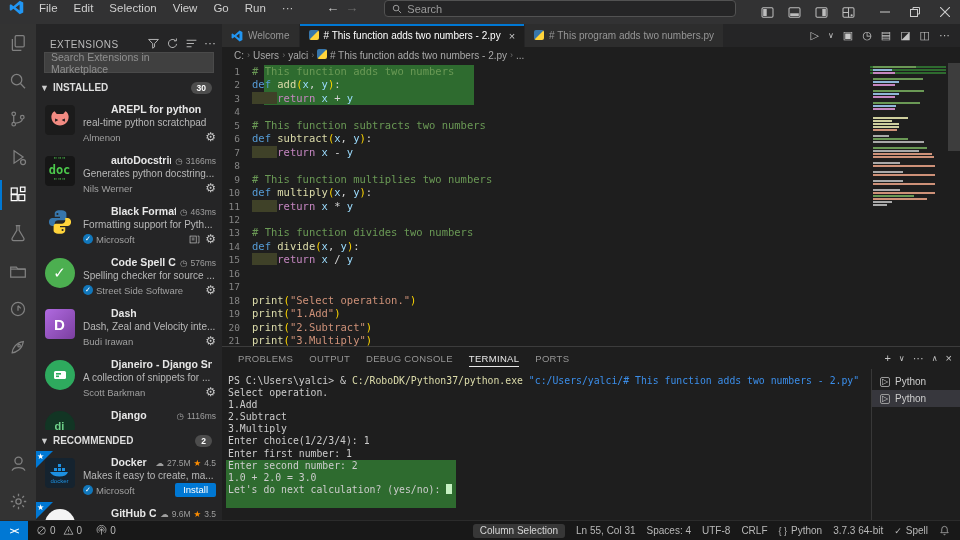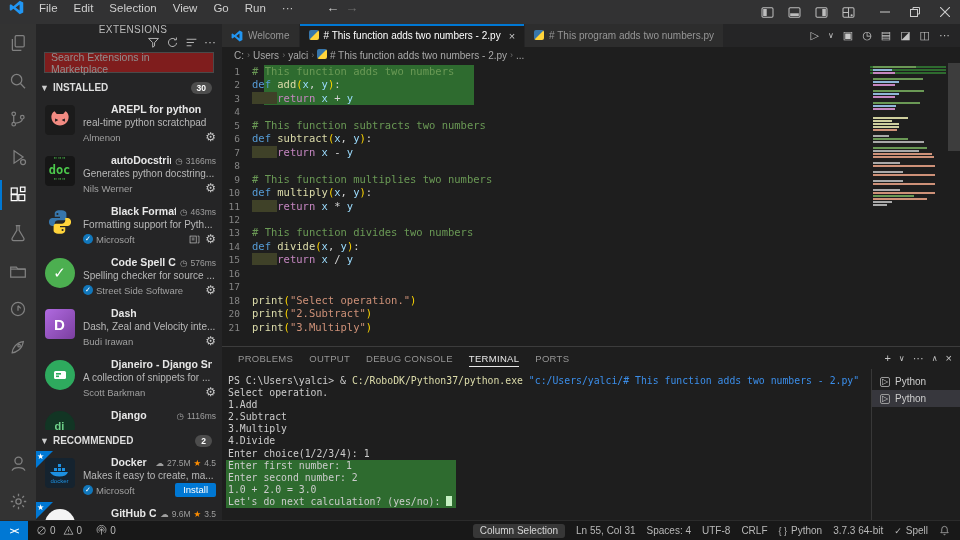--- a/index.html
+++ b/index.html
@@ -33,24 +33,24 @@
     background:#333333; display:flex; flex-direction:column; align-items:center; z-index:40; }
   .ab-item { width:36px; height:38px; display:flex; align-items:center; justify-content:center;
     color:#818181; position:relative; }
   .ab-item.active { color:#ffffff; }
   .ab-item.active::before { content:""; position:absolute; left:0; top:4px; bottom:4px; width:2px; background:#0078d4; }
   .ab-bottom { margin-top:auto; display:flex; flex-direction:column; align-items:center; }
 
   
   .sidebar { position:absolute; top:24px; left:36px; width:186px; bottom:20px;
     background:#252526; overflow:hidden; z-index:30; }
-  .sb-header { height:26px; display:flex; align-items:center; padding:0 6px 0 14px;flex-direction:column; }
+  .sb-header { height:26px; display:flex; align-items:flex-end; padding:0 6px 0 14px; }
   .sb-title { font-size:10px; color:#bbbbbb; letter-spacing:.4px; }
   .sb-hicons { margin-left:auto; display:flex; gap:6px; color:#c5c5c5; align-items:center; }
-  .sb-search { margin:2px 8px 4px 8px; height:21px; background:#7f1d1d; border:1px solid #4a4a4a;
+  .sb-search { margin:2px 8px 4px 8px; height:21px; background:#404040; border:1px solid #4a4a4a;
     display:flex; align-items:center; padding:0 6px; color:#8f8f8f; font-size:10.5px; }
   .section-head { height:21px; display:flex; align-items:center; gap:4px; padding:0 10px 0 4px;
     font-size:10px; font-weight:bold; color:#dddddd; background:#252526; }
   .section-head .badge { margin-left:auto; background:#4d4d4d; color:#fff; font-size:8.5px;
     font-weight:bold; border-radius:9px; padding:1px 6px; }
   .chev { color:#cccccc; font-size:9px; }
   .ext-item { height:51px; display:flex; padding:5px 6px 5px 6px; position:relative; overflow:hidden; }
   .ext-item.clipped { height:26px; }
   .ext-icon { width:35px; flex:0 0 35px; display:flex; align-items:flex-start; justify-content:center; padding-top:2px; }
   .ext-body { flex:1; min-width:0; padding-left:6px; display:flex; flex-direction:column; gap:2px; }
@@ -148,20 +148,27 @@
         <span>Selection</span>
         <span>View</span>
         <span>Go</span>
         <span>Run</span>
         <span>···</span>
       </span>
     <span class="nav-arrows">
       <span class="bk">←</span>
       <span class="fwd">→</span>
     </span>
+    <div class="tb-search">
+      <svg width="10" height="10" viewBox="0 0 16 16">
+          <circle cx="6.5" cy="6.5" r="4.5" fill="none" stroke="#9b9b9b" stroke-width="1.6"></circle>
+          <path d="M10 10l4.5 4.5" stroke="#9b9b9b" stroke-width="1.6"></path>
+        </svg>
+      <span>Search</span>
+    </div>
     <div class="tb-right">
       <span class="licon">
           <svg width="13" height="11" viewBox="0 0 16 14">
             <rect x="1" y="1" width="14" height="12" rx="1.5" fill="none" stroke="#bdbdbd" stroke-width="1.3"></rect>
             <rect x="2.5" y="2.5" width="4.5" height="9" fill="#bdbdbd"></rect>
           </svg>
         </span>
       <span class="licon">
           <svg width="13" height="11" viewBox="0 0 16 14">
             <rect x="1" y="1" width="14" height="12" rx="1.5" fill="none" stroke="#bdbdbd" stroke-width="1.3"></rect>
@@ -655,20 +662,24 @@
           </div>
           <div class="codeline">
             <span class="ln">17</span>
             <span class="lc"></span>
           </div>
           <div class="codeline">
             <span class="ln">18</span>
             <span class="lc"><span class="tok-fn">print</span><span class="tok-paren">(</span><span class="tok-str">"Select operation."</span><span class="tok-paren">)</span></span>
           </div>
           <div class="codeline">
+            <span class="ln">19</span>
+            <span class="lc"><span class="tok-fn">print</span><span class="tok-paren">(</span><span class="tok-str">"1.Add"</span><span class="tok-paren">)</span></span>
+          </div>
+          <div class="codeline">
             <span class="ln">20</span>
             <span class="lc"><span class="tok-fn">print</span><span class="tok-paren">(</span><span class="tok-str">"2.Subtract"</span><span class="tok-paren">)</span></span>
           </div>
           <div class="codeline">
             <span class="ln">21</span>
             <span class="lc"><span class="tok-fn">print</span><span class="tok-paren">(</span><span class="tok-str">"3.Multiply"</span><span class="tok-paren">)</span></span>
           </div>
         </div>
       <div class="minimap" id="minimap">
           <div class="mm-row mm-green">
@@ -814,21 +825,20 @@
     </div>
     <div class="panel-body">
       <div class="term">
         <div class="term-hl"></div>
         <div id="termlines">
             <div class="tline"><span class="">PS C:\Users\yalci&gt; &amp; </span><span class="t-yellow">C:/RoboDK/Python37/python.exe</span><span class=""> </span><span class="t-blue">"c:/Users/yalci/# This function adds two numbers - 2.py"</span></div>
             <div class="tline"><span class="">Select operation.</span></div>
             <div class="tline"><span class="">1.Add</span></div>
             <div class="tline"><span class="">2.Subtract</span></div>
             <div class="tline"><span class="">3.Multiply</span></div>
-            <div class="tline"><span class="">4.Divide</span></div>
             <div class="tline"><span class="">Enter choice(1/2/3/4): 1</span></div>
             <div class="tline"><span class="">Enter first number: 1</span></div>
             <div class="tline"><span class="">Enter second number: 2</span></div>
             <div class="tline"><span class="">1.0 + 2.0 = 3.0</span></div>
             <div class="tline"><span class="">Let's do next calculation? (yes/no): </span><span class="cursor"></span></div>
           </div>
       </div>
       <div class="termlist" id="termlist">
           <div class="tl-row">
             <span class="tl-ic">▷</span>

